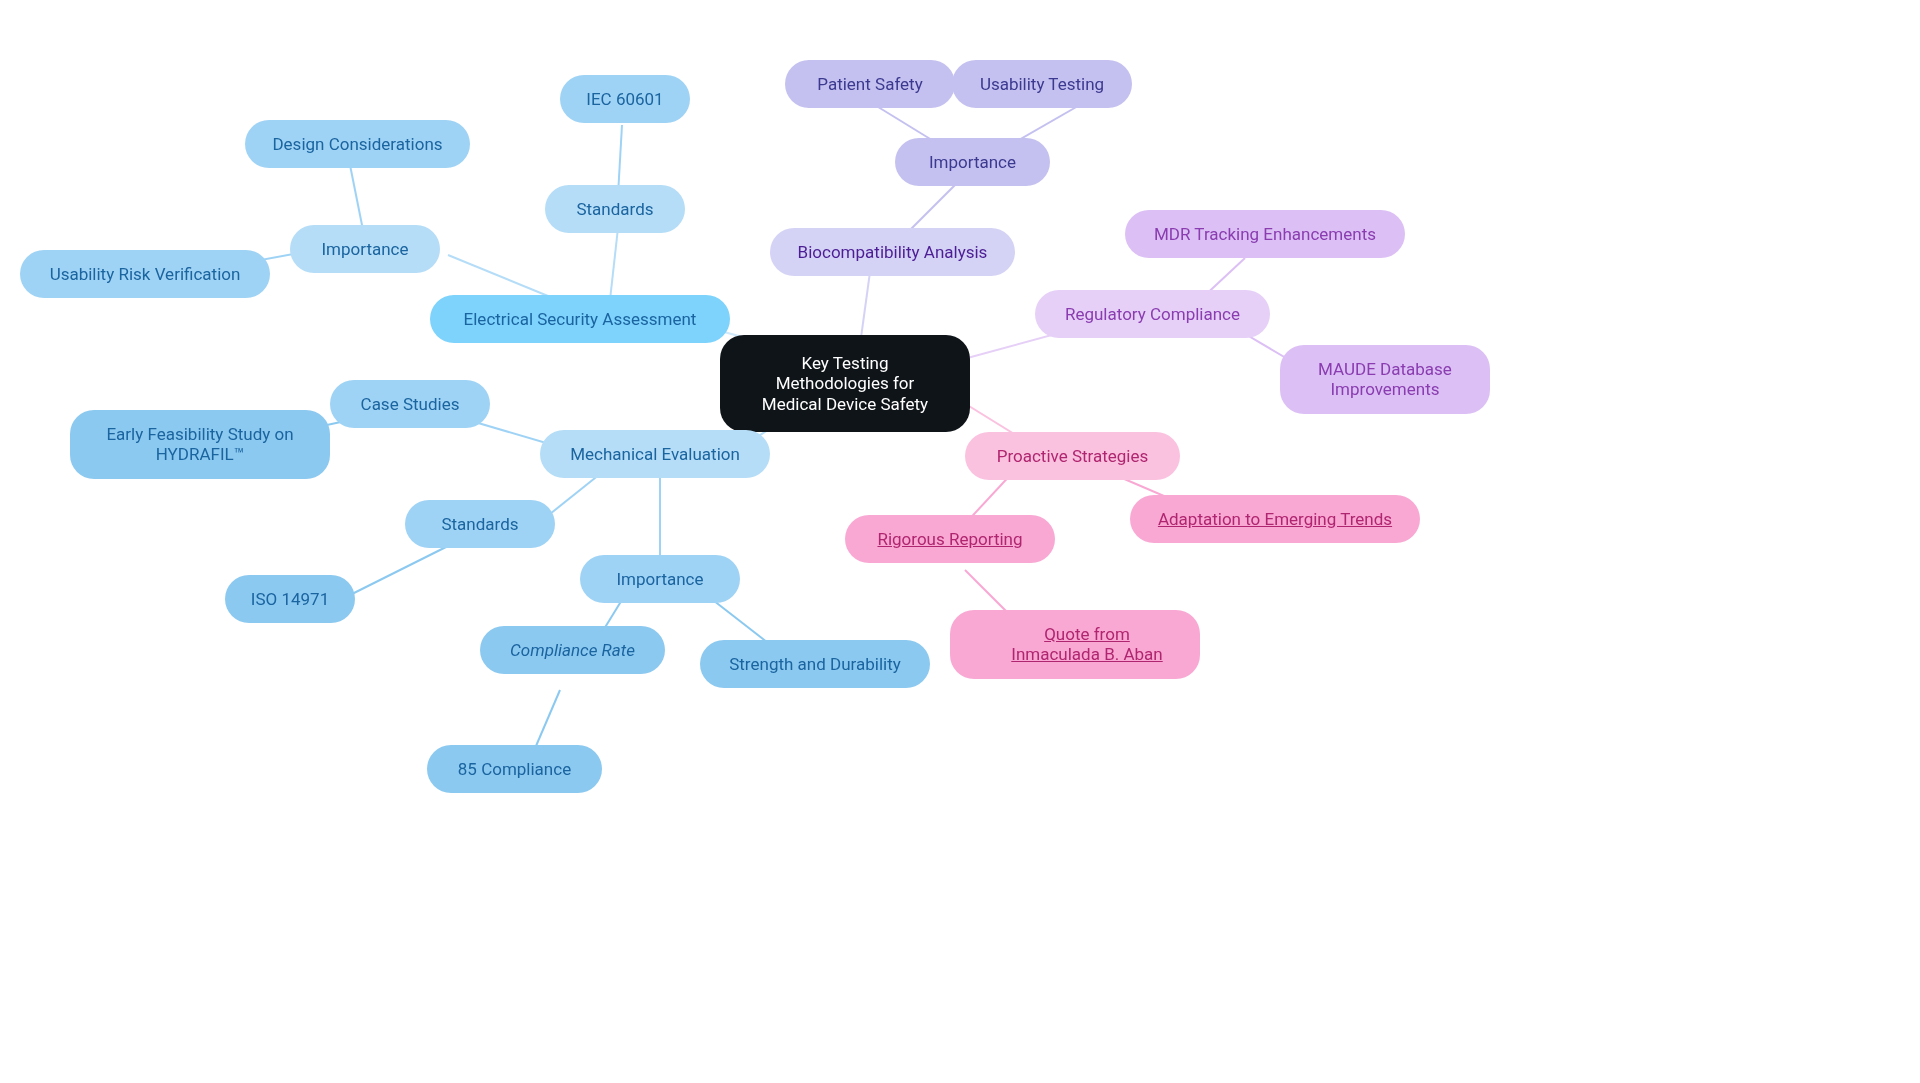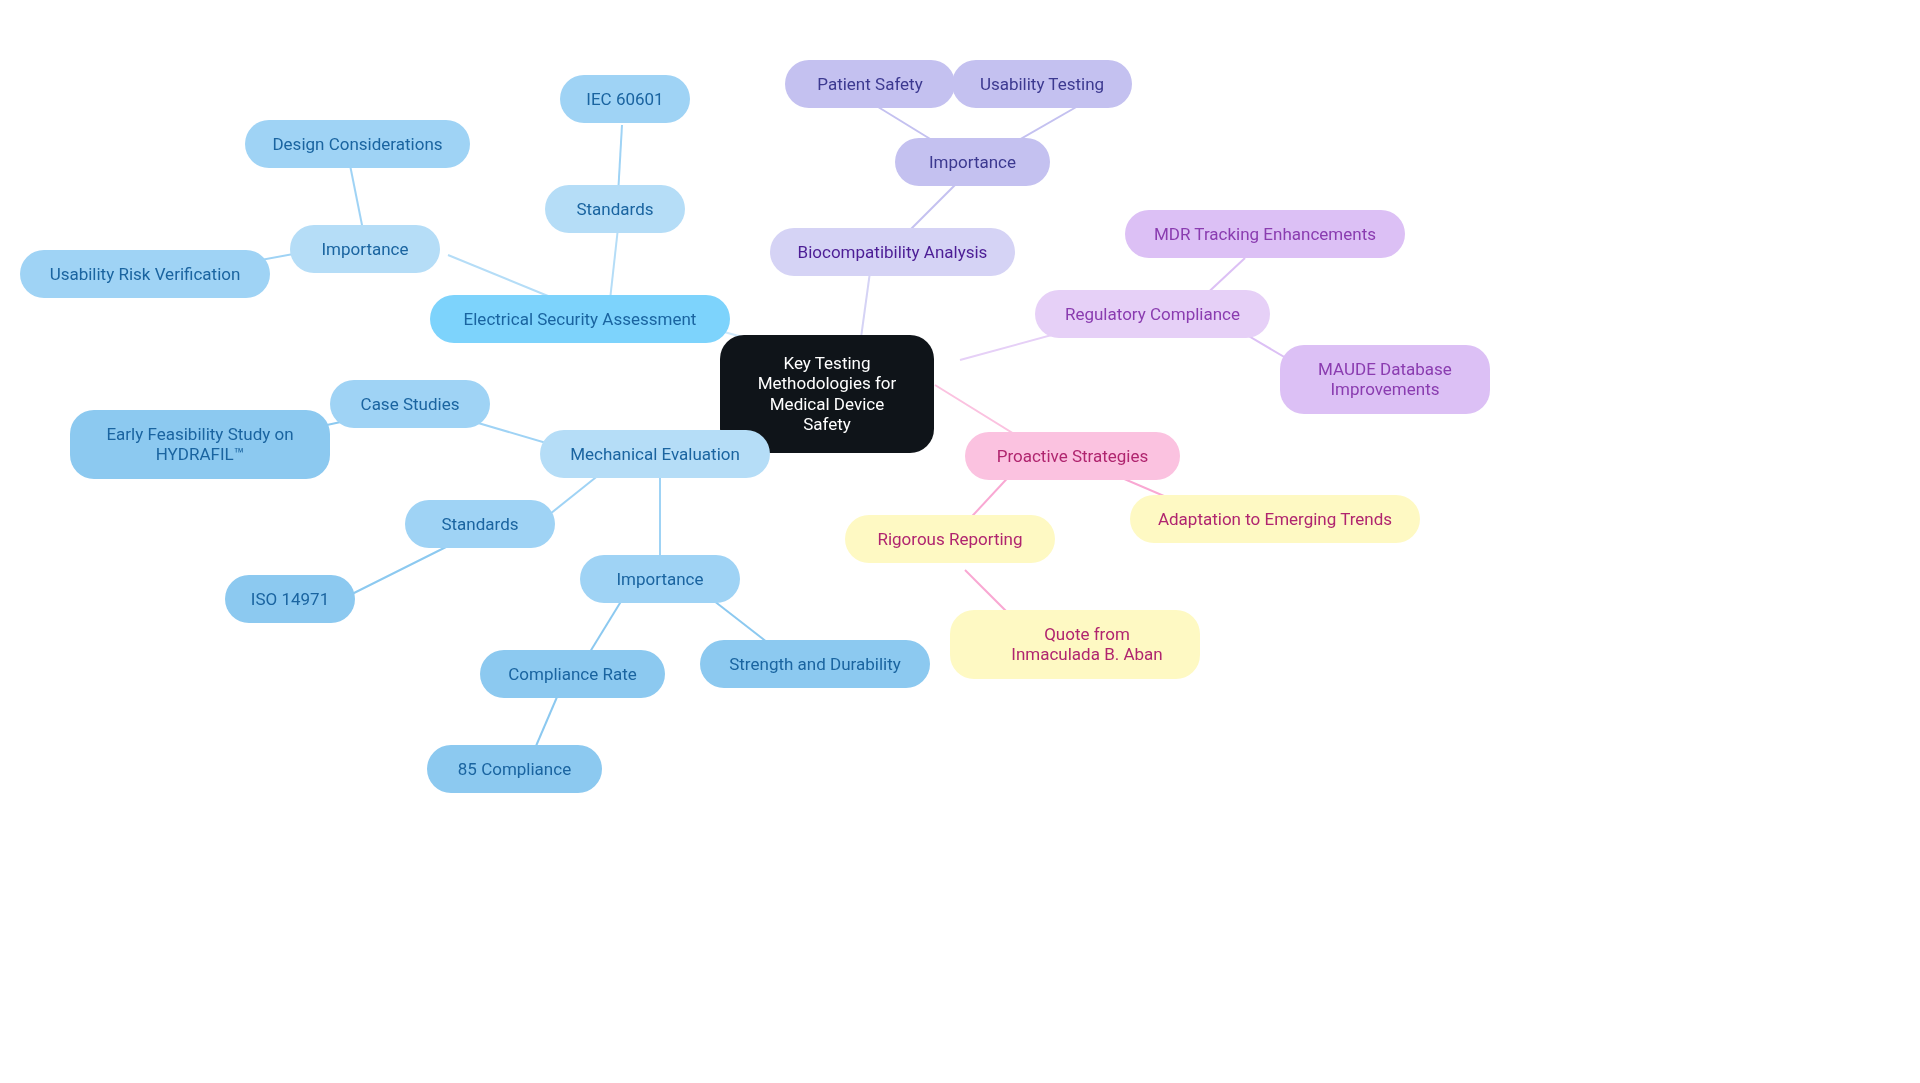--- a/index.html
+++ b/index.html
@@ -47,21 +47,21 @@
   
   .c-blue-lt { background: #7dd3fc; color: #1a64a0; }
   .c-blue-md { background: #b5ddf7; color: #1a64a0; }
   .c-blue-dk { background: #9fd3f5; color: #1a64a0; }
   .c-blue-dkr{ background: #8cc9f0; color: #1a64a0; }
   .c-purple-lt { background: #d5d3f5; color: #4c1d95; }
   .c-purple-md { background: #c4c1f0; color: #3c3990; }
   .c-lav-lt  { background: #e6d0f7; color: #8a3cb0; }
   .c-lav-md  { background: #dcc0f5; color: #8a3cb0; }
   .c-pink-lt { background: #fbc2e0; color: #b0256f; }
-  .c-pink-md { background: #fef9c3; color: #b0256f; }
+  .c-pink-md { background: #f9a8d4; color: #b0256f; text-decoration: underline; }
 </style>
 </head>
 <body>
 
 <div class="canvas">
 
   <svg class="edges">
 
     <line x1="845" y1="365" x2="680" y2="320" stroke="#cfe8fa" stroke-width="2"></line>
     <line x1="845" y1="380" x2="740" y2="448" stroke="#b5ddf7" stroke-width="2"></line>
@@ -89,37 +89,37 @@
     <line x1="1010" y1="145" x2="1085" y2="102" stroke="#c4c1f0" stroke-width="2"></line>
 
     <line x1="1200" y1="300" x2="1245" y2="258" stroke="#dcc0f5" stroke-width="2"></line>
     <line x1="1230" y1="325" x2="1320" y2="378" stroke="#dcc0f5" stroke-width="2"></line>
 
     <line x1="1015" y1="470" x2="950" y2="540" stroke="#f9a8d3" stroke-width="2"></line>
     <line x1="1115" y1="475" x2="1220" y2="520" stroke="#f9a8d3" stroke-width="2"></line>
     <line x1="965" y1="570" x2="1035" y2="640" stroke="#f9a8d3" stroke-width="2"></line>
   </svg>
 
-  <div class="node center-node" style="left:720px; top:335px; width:214px;">Key Testing Methodologies for Medical Device Safety</div>
+  <div class="node center-node" style="left:720px; top:335px; width:250px;">Key Testing Methodologies for Medical Device Safety</div>
 
   <div class="node c-blue-lt" style="left:430px; top:295px; width:300px;">Electrical Security Assessment</div>
   <div class="node c-blue-md" style="left:290px; top:225px; width:150px;">Importance</div>
   <div class="node c-blue-dk" style="left:245px; top:120px; width:225px;">Design Considerations</div>
   <div class="node c-blue-dk" style="left:20px; top:250px; width:250px;">Usability Risk Verification</div>
   <div class="node c-blue-md" style="left:545px; top:185px; width:140px;">Standards</div>
   <div class="node c-blue-dk" style="left:560px; top:75px; width:130px;">IEC 60601</div>
 
   <div class="node c-blue-md" style="left:540px; top:430px; width:230px;">Mechanical Evaluation</div>
   <div class="node c-blue-dk" style="left:330px; top:380px; width:160px;">Case Studies</div>
   <div class="node c-blue-dkr" style="left:70px; top:410px; width:260px;">Early Feasibility Study on HYDRAFIL™</div>
   <div class="node c-blue-dk" style="left:405px; top:500px; width:150px;">Standards</div>
   <div class="node c-blue-dkr" style="left:225px; top:575px; width:130px;">ISO 14971</div>
   <div class="node c-blue-dk" style="left:580px; top:555px; width:160px;">Importance</div>
   <div class="node c-blue-dkr" style="left:700px; top:640px; width:230px;">Strength and Durability</div>
-  <div class="node c-blue-dkr" style="left:480px; top:650px; width:185px;">Compliance Rate</div>
+  <div class="node c-blue-dkr" style="left:480px; top:626px; width:185px;font-style:italic;">Compliance Rate</div>
   <div class="node c-blue-dkr" style="left:427px; top:745px; width:175px;">85 Compliance</div>
 
   <div class="node c-purple-lt" style="left:770px; top:228px; width:245px;">Biocompatibility Analysis</div>
   <div class="node c-purple-md" style="left:895px; top:138px; width:155px;">Importance</div>
   <div class="node c-purple-md" style="left:785px; top:60px; width:170px;">Patient Safety</div>
   <div class="node c-purple-md" style="left:952px; top:60px; width:180px;">Usability Testing</div>
 
   <div class="node c-lav-lt" style="left:1035px; top:290px; width:235px;">Regulatory Compliance</div>
   <div class="node c-lav-md" style="left:1125px; top:210px; width:280px;">MDR Tracking Enhancements</div>
   <div class="node c-lav-md" style="left:1280px; top:345px; width:210px;">MAUDE Database Improvements</div>

